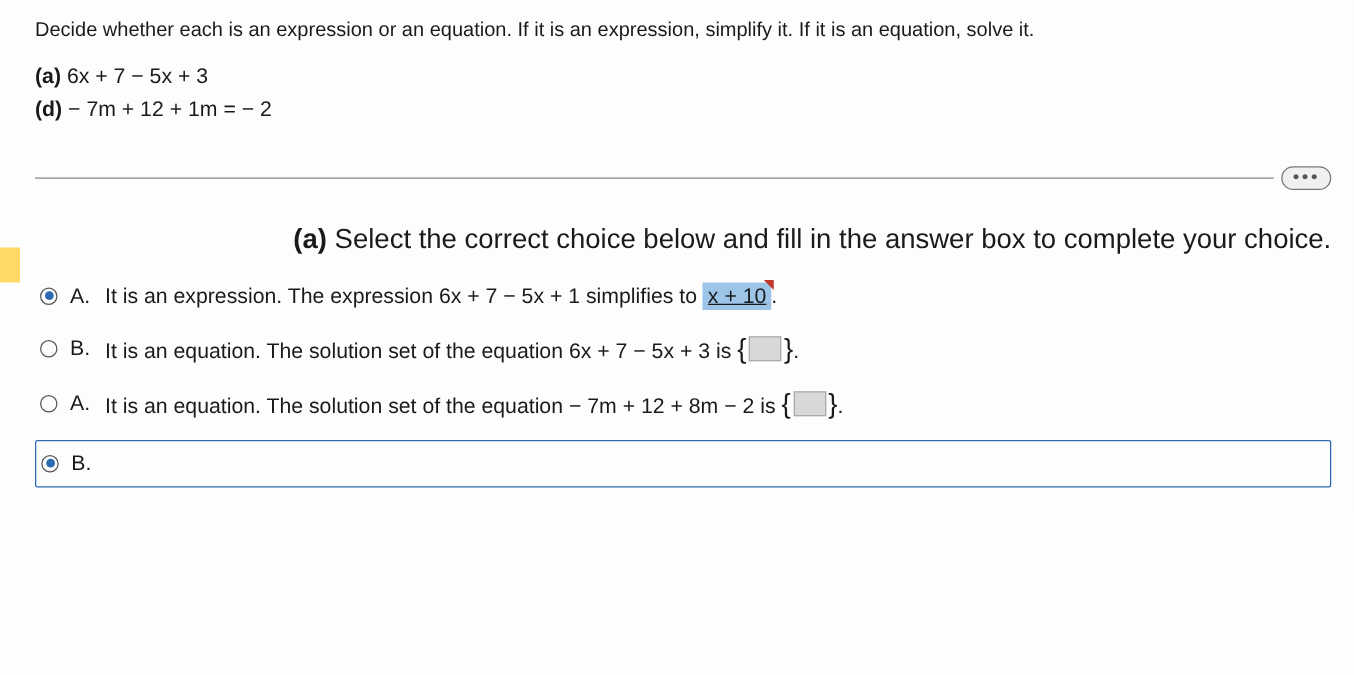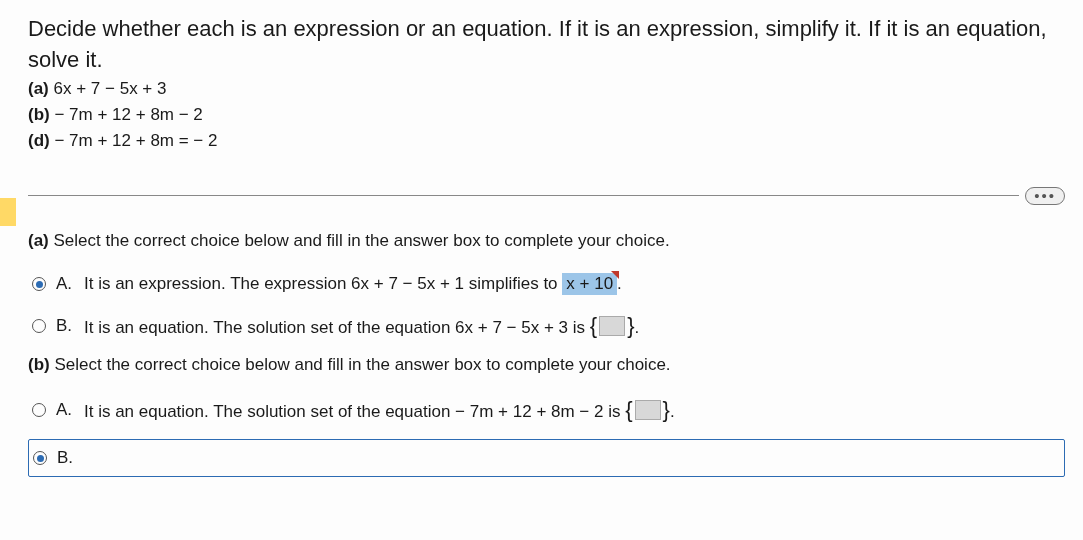--- a/index.html
+++ b/index.html
@@ -24,21 +24,22 @@
     }
     .left-accent {
       position: absolute;
       left: 0;
       top: 198px;
       width: 16px;
       height: 28px;
       background: #ffd966;
     }
     .prompt-text {
-      font-size: 22px;
+      font-size: 16px;
+      margin-bottom: 12px;
       line-height: 1.4;
     }
     .problem-list {
       margin-bottom: 12px;
       line-height: 1.55;
       font-size: 17px;
     }
     .problem-item .letter {
       font-weight: bold;
     }
@@ -58,22 +59,23 @@
       padding: 0px 8px;
       font-size: 15px;
       letter-spacing: 2px;
       color: #555;
       background: #f0f0f0;
       margin-left: 6px;
       line-height: 1.1;
       cursor: pointer;
     }
     .section-prompt {
-      font-size: 17px;
+      font-size: 22px;
       margin-bottom: 20px;
+      text-align: right;
     }
     .section-prompt .letter {
       font-weight: bold;
     }
     .choice-row {
       display: flex;
       align-items: center;
       margin-bottom: 14px;
       padding: 2px 4px;
     }
@@ -108,20 +110,21 @@
       min-width: 18px;
     }
     .choice-text {
       display: inline;
     }
     .answer-input-filled {
       background: #9cc5e8;
       padding: 1px 4px;
       position: relative;
       display: inline-block;
+      text-decoration: underline;
     }
     .answer-input-filled::after {
       content: "";
       position: absolute;
       top: -2px;
       right: -2px;
       width: 0;
       height: 0;
       border-left: 8px solid transparent;
       border-top: 8px solid #c0392b;
@@ -158,26 +161,22 @@
   <div class="left-accent"></div>
 
   <div class="prompt-text">Decide whether each is an expression or an equation. If it is an expression, simplify it. If it is an equation, solve it.</div>
 
   <div class="problem-list">
     <div class="problem-item">
       <span class="letter">(a)</span>
       <span>6x + 7 − 5x + 3</span>
     </div>
     <div class="problem-item">
-      <span class="letter">(b)</span>
-      <span>− 7m + 12 + 8m − 2</span>
-    </div>
-    <div class="problem-item">
       <span class="letter">(d)</span>
-      <span>− 7m + 12 + 8m = − 2</span>
+      <span>− 7m + 12 + 1m = − 2</span>
     </div>
   </div>
 
   <div class="divider-row">
     <div class="divider-line"></div>
     <div class="ellipsis-pill">•••</div>
   </div>
 
   <div class="section-prompt">
     <span class="letter">(a)</span>
@@ -197,24 +196,20 @@
     <span class="choice-letter">B.</span>
     <span class="choice-text">
       <span>It is an equation. The solution set of the equation 6x + 7 − 5x + 3 is </span><span class="brace-box">
           <span class="brace">{</span>
           <span class="empty-box"></span>
           <span class="brace">}</span>
         </span><span>.</span>
     </span>
   </div>
 
-  <div class="section-prompt section-b">
-    <span class="letter">(b)</span>
-    <span>Select the correct choice below and fill in the answer box to complete your choice.</span>
-  </div>
 
   <div class="choice-row">
     <span class="radio"></span>
     <span class="choice-letter">A.</span>
     <span class="choice-text">
       <span>It is an equation. The solution set of the equation − 7m + 12 + 8m − 2 is </span><span class="brace-box">
           <span class="brace">{</span>
           <span class="empty-box"></span>
           <span class="brace">}</span>
         </span><span>.</span>

